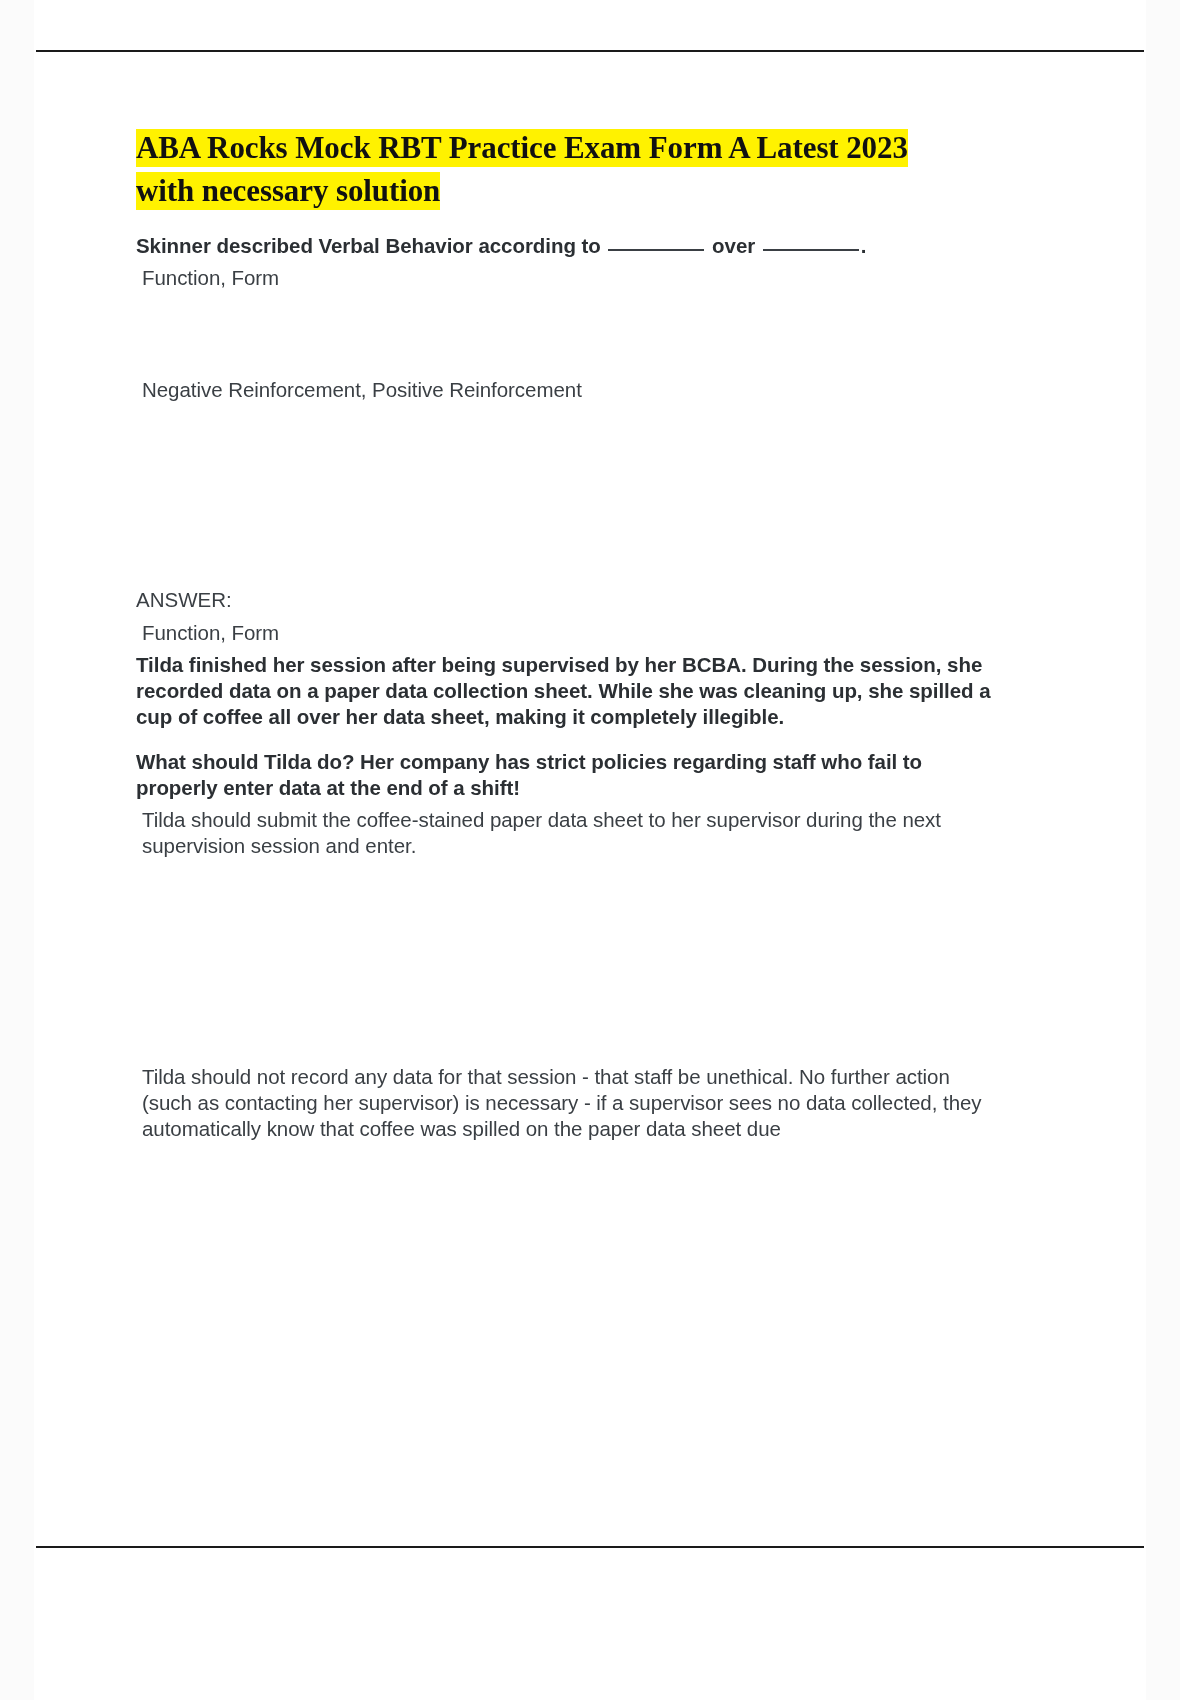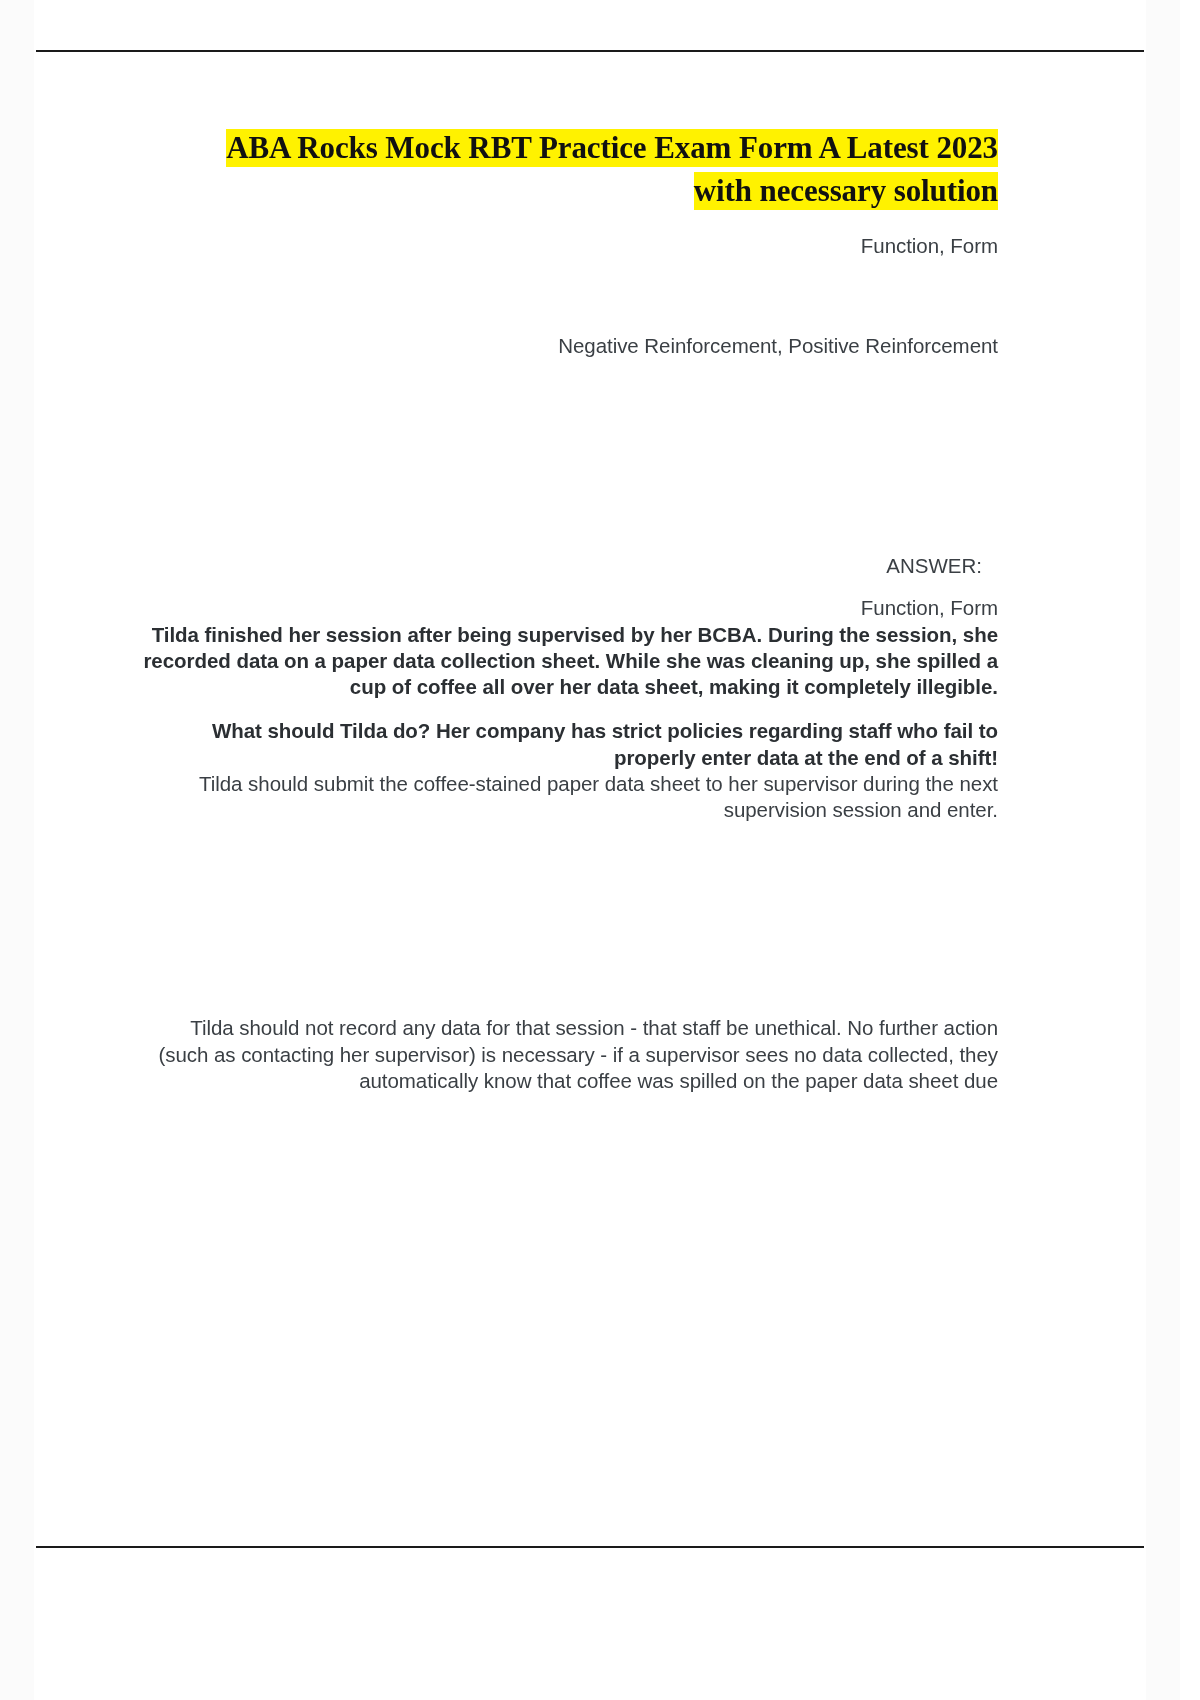--- a/index.html
+++ b/index.html
@@ -14,21 +14,20 @@
     -webkit-font-smoothing: antialiased;
   }
 
   .page {
     position: relative;
     width: 1180px;
     height: 1700px;
     background: #ffffff;
     box-sizing: border-box;
     overflow: hidden;
-    text-align: right;
   }
 
   
   .gutter {
     position: absolute;
     top: 0;
     bottom: 0;
     width: 34px;
     background: #fbfbfb;
   }
@@ -76,29 +75,29 @@
     line-height: 1.28;
     color: #2b2f33;
     margin: 0;
     letter-spacing: -0.05px;
   }
   .opt {
     font-size: 20.5px;
     font-weight: normal;
     line-height: 1.28;
     color: #3a3f44;
-    margin: 0;
+    margin: 6px;
     letter-spacing: -0.05px;
   }
   .answer-label {
     font-size: 20.5px;
     font-weight: normal;
     line-height: 1.28;
     color: #3a3f44;
-    margin: 16px;
+    margin: 0;
   }
 
   .blank {
     display: inline-block;
     width: 96px;
     border-bottom: 2.5px solid #3a3f44;
     vertical-align: 2px;
     margin: 0 2px;
   }
 
@@ -119,20 +118,21 @@
   <div class="rule rule-top"></div>
   <div class="rule rule-bottom"></div>
 
   <div class="content">
 
     <h1 class="doc-title">
       <span class="hl">ABA Rocks Mock RBT Practice Exam Form A Latest 2023</span><br>
       <span class="hl">with necessary solution</span>
     </h1>
 
+    <p class="q-bold"><span>Skinner described Verbal Behavior according to </span><span class="blank"></span><span> over </span><span class="blank"></span><span>.</span></p>
 
     <p class="opt">Function, Form</p>
 
     <div class="gap-xl"></div>
 
     <p class="opt">Negative Reinforcement, Positive Reinforcement</p>
 
     <div class="gap-xl"></div>
 
 

